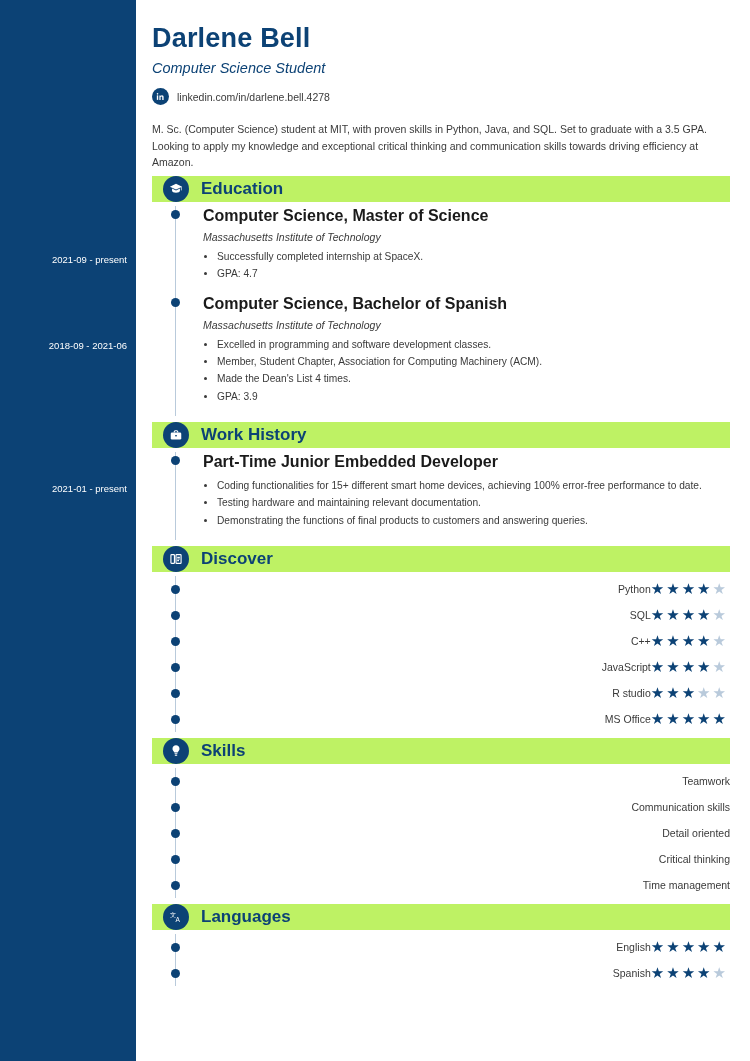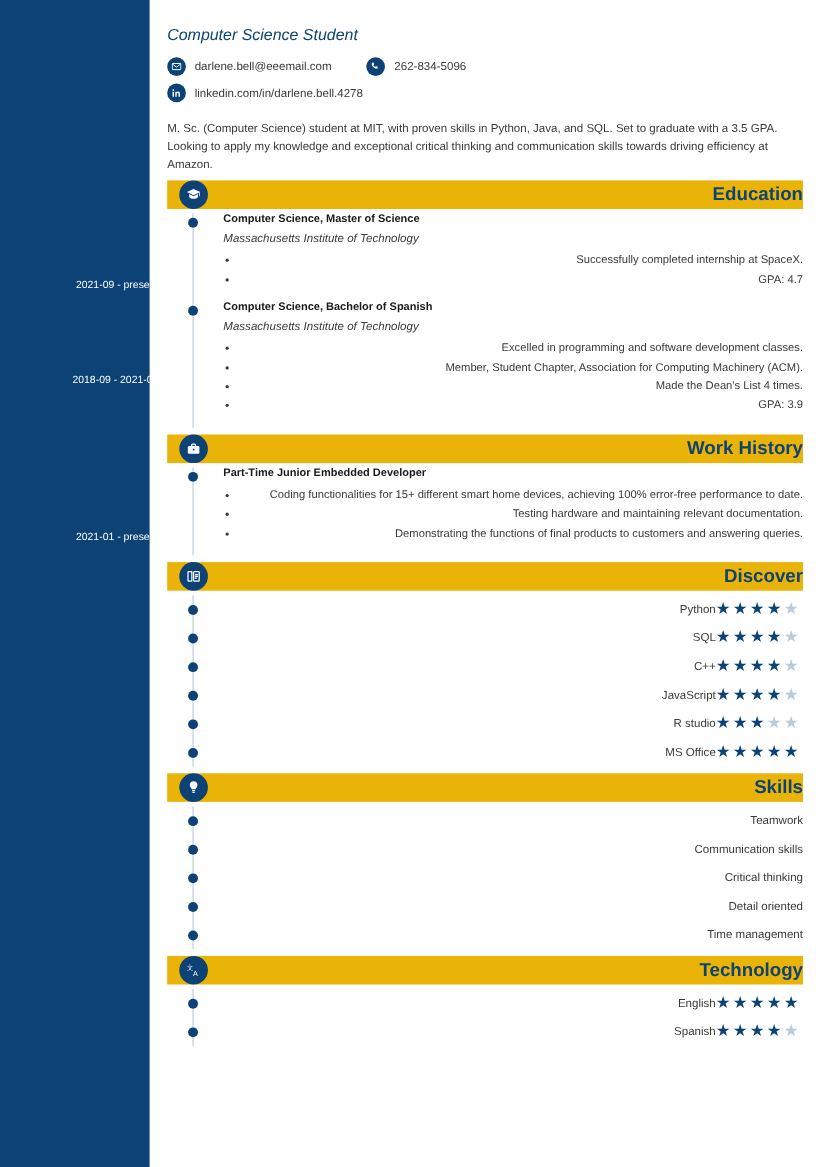--- a/index.html
+++ b/index.html
@@ -93,22 +93,21 @@
   
   .section {
     position: relative;
   }
   .sec-head {
     display: flex;
     align-items: center;
     margin: 6px 0 4px 0;
     position: relative;
     z-index: 3;
-    background: #eab308;
-    justify-content: space-between;
+    background: #bef264;
   }
   .sec-icon {
     width: 26px;
     height: 26px;
     border-radius: 50%;
     background: #0c4275;
     color: #fff;
     display: inline-flex;
     align-items: center;
     justify-content: center;
@@ -144,48 +143,47 @@
     content: "";
     position: absolute;
     left: 19px;
     top: 4px;
     width: 9px;
     height: 9px;
     border-radius: 50%;
     background: #0c4275;
   }
   .entry-title {
-    font-size: 10px;
+    font-size: 16px;
     font-weight: bold;
     color: #1a1a1a;
     line-height: 1.25;
   }
   .entry-sub {
     font-size: 10.5px;
     font-style: italic;
     color: #3a3a3a;
     margin-top: 5px;
   }
   .entry ul {
     margin: 6px 0 10px 0;
     padding-left: 14px;
-    text-align: right;
   }
   .entry ul li {
     font-size: 10.2px;
     line-height: 1.5;
     color: #3a3a3a;
     margin-bottom: 2px;
     max-width: 560px;
   }
 
   
   .date-label {
     position: absolute;
-    left: 17px;
+    left: 0;
     width: 127px;
     text-align: right;
     font-size: 9.5px;
     color: #ffffff;
     white-space: nowrap;
   }
 
   
   .row {
     position: relative;
@@ -227,42 +225,24 @@
 <div class="page">
 
   <div class="leftbar">
     <div class="date-label" style="top:254px;">2021-09  - present</div>
     <div class="date-label" style="top:340px;">2018-09  - 2021-06</div>
     <div class="date-label" style="top:483px;">2021-01  - present</div>
   </div>
 
   <div class="content">
 
+    <h1 class="name">Darlene Bell</h1>
     <div class="jobtitle">Computer Science Student</div>
 
     <div class="contact-rows">
-      <div class="contact-row">
-        <div class="contact-item">
-          <span class="cicon">
-            <svg width="9" height="9" viewBox="0 0 16 16" fill="none" stroke="#ffffff" stroke-width="1.6">
-              <rect x="1" y="3" width="14" height="10" rx="1"></rect>
-              <path d="M1.5 4l6.5 5 6.5-5"></path>
-            </svg>
-          </span>
-          <span>darlene.bell@eeemail.com</span>
-        </div>
-        <div class="contact-item">
-          <span class="cicon">
-            <svg width="9" height="9" viewBox="0 0 16 16" fill="#ffffff">
-              <path d="M3.2 1.5c-.6 0-1.2.5-1.4 1.1-.5 1.7.3 4.2 2.3 6.3 2 2.1 4.5 3 6.2 2.5.6-.2 1.1-.8 1.1-1.4l-.1-1.2c0-.4-.3-.7-.7-.8l-1.9-.4c-.4-.1-.8.1-1 .4l-.5.8C6 8.4 4.9 7.3 4.3 6l.8-.5c.4-.2.5-.6.4-1l-.4-1.9c-.1-.4-.4-.6-.8-.7l-1.1-.4z"></path>
-            </svg>
-          </span>
-          <span>262-834-5096</span>
-        </div>
-      </div>
       <div class="contact-row">
         <div class="contact-item">
           <span class="cicon">
             <svg width="9" height="9" viewBox="0 0 16 16" fill="#ffffff">
               <rect x="1.5" y="6" width="2.4" height="8"></rect>
               <circle cx="2.7" cy="3.3" r="1.4"></circle>
               <path d="M6 6h2.3v1.1c.4-.7 1.2-1.3 2.4-1.3 2 0 2.8 1.3 2.8 3.3V14h-2.4V9.7c0-1.1-.4-1.7-1.3-1.7-.8 0-1.3.5-1.5 1.1-.1.2-.1.5-.1.8V14H6V6z"></path>
             </svg>
           </span>
           <span>linkedin.com/in/darlene.bell.4278</span>
@@ -379,40 +359,40 @@
         <span class="sec-title">Skills</span>
       </div>
       <div class="tl">
         <div class="row">
           <span class="row-label">Teamwork</span>
         </div>
         <div class="row">
           <span class="row-label">Communication skills</span>
         </div>
         <div class="row">
+          <span class="row-label">Detail oriented</span>
+        </div>
+        <div class="row">
           <span class="row-label">Critical thinking</span>
-        </div>
-        <div class="row">
-          <span class="row-label">Detail oriented</span>
         </div>
         <div class="row">
           <span class="row-label">Time management</span>
         </div>
       </div>
     </div>
 
     <div class="section">
       <div class="sec-head">
         <span class="sec-icon">
           <svg width="14" height="14" viewBox="0 0 16 16" fill="#ffffff">
             <text x="1" y="7.6" font-size="7" font-family="Liberation Sans, sans-serif" fill="#ffffff">文</text>
             <text x="7.5" y="14" font-size="7.5" font-family="Liberation Sans, sans-serif" fill="#ffffff">A</text>
           </svg>
         </span>
-        <span class="sec-title">Technology</span>
+        <span class="sec-title">Languages</span>
       </div>
       <div class="tl">
         <div class="row">
           <span class="row-label">English</span>
           <span class="stars"><span class="star-on">★</span><span class="star-on">★</span><span class="star-on">★</span><span class="star-on">★</span><span class="star-on">★</span></span>
         </div>
         <div class="row">
           <span class="row-label">Spanish</span>
           <span class="stars"><span class="star-on">★</span><span class="star-on">★</span><span class="star-on">★</span><span class="star-on">★</span><span class="star-off">★</span></span>
         </div>

